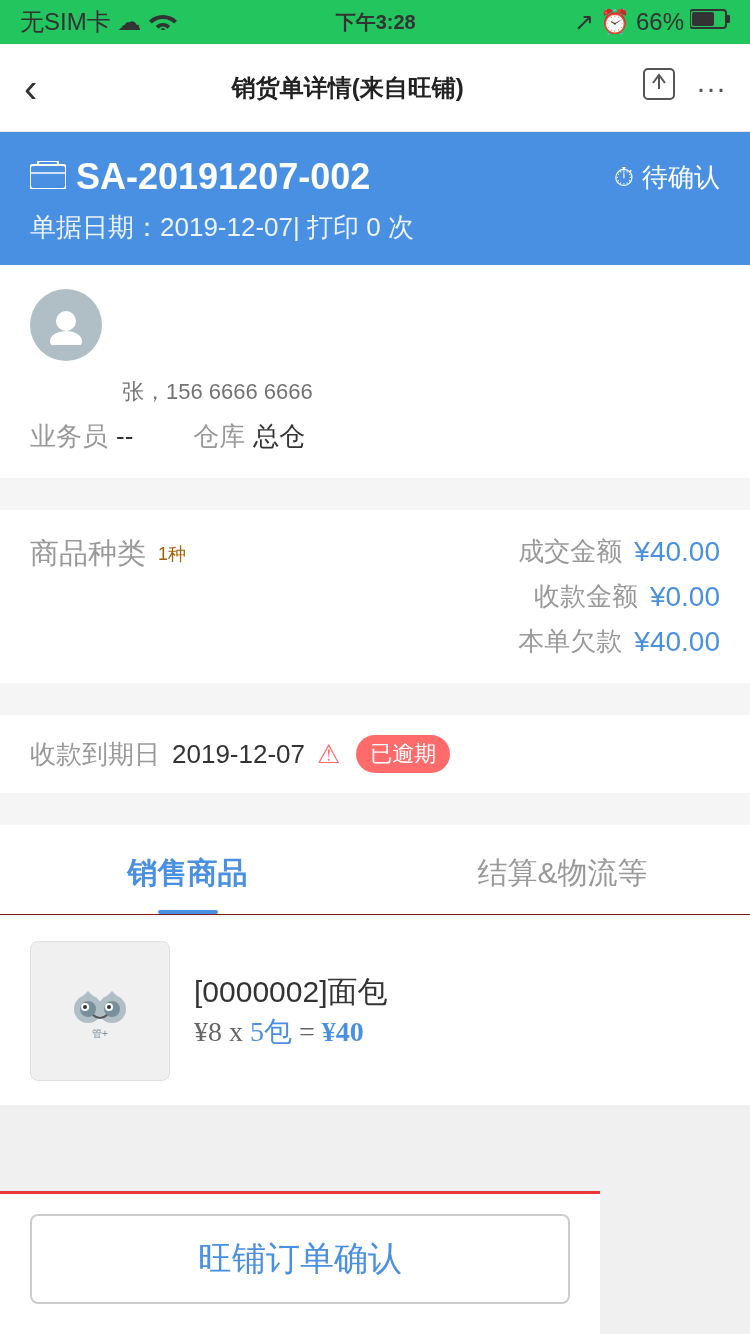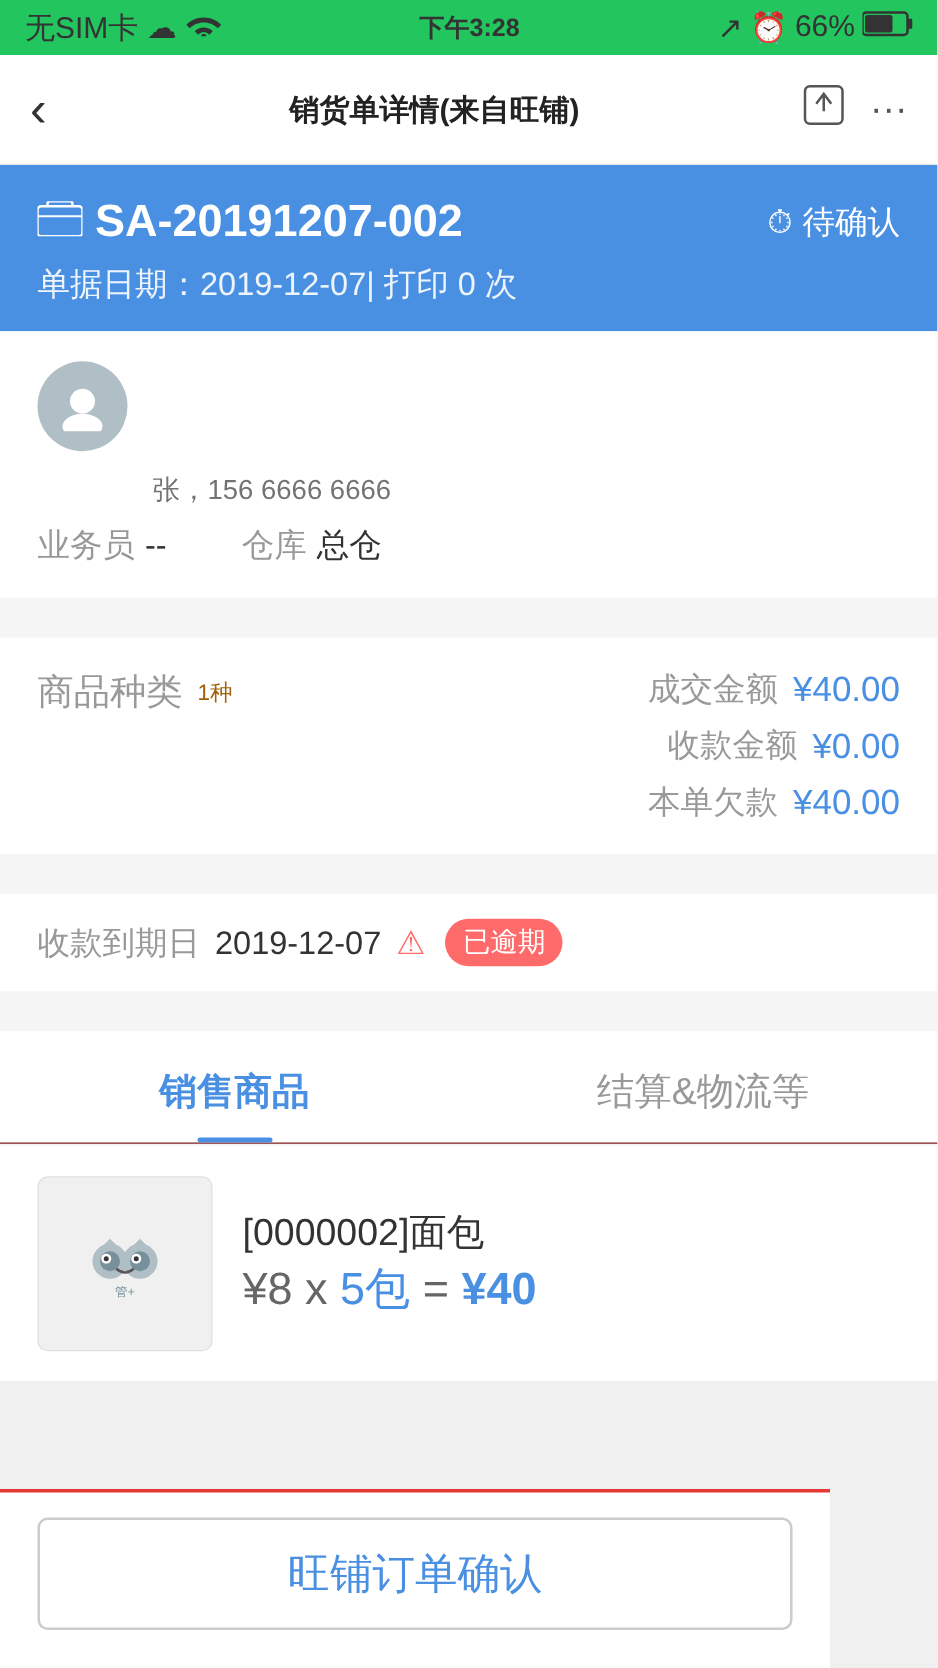--- a/index.html
+++ b/index.html
@@ -257,38 +257,39 @@
       border: 1px solid #e0e0e0;
     }
     .product-image svg { width: 80px; height: 60px; }
     .product-info { flex: 1; }
     .product-name {
       font-size: 30px;
       color: #333;
       font-weight: 500;
     }
     .product-price {
-      font-size: 36px;
+      font-size: 28px;
       color: #666;
+      font-family: Liberation Serif, serif;
     }
     .product-price .highlight { color: #4A90E2; }
     .product-price .total { color: #4A90E2; font-weight: 600; }
 
     
     .content-area {
       background: #f0f0f0;
       min-height: 300px;
     }
 
     
     .bottom-bar {
       position: fixed;
       bottom: 0;
       left: 0;
-      width: 664px;
+      width: 600px;
       background: #fff;
       padding: 20px 30px 30px;
       border-top: 3px solid #E53935;
     }
     .confirm-btn {
       width: 100%;
       height: 90px;
       background: #fff;
       border: 2px solid #ccc;
       border-radius: 8px;

